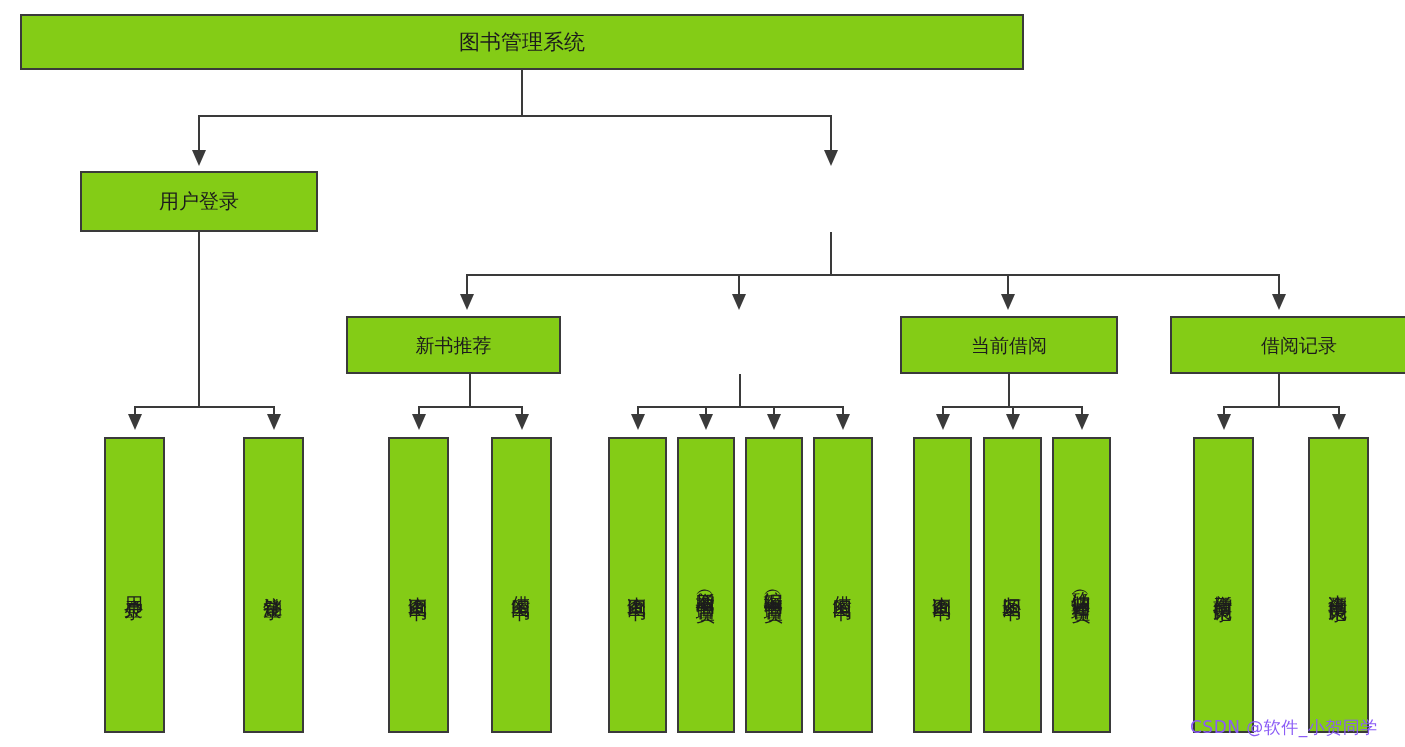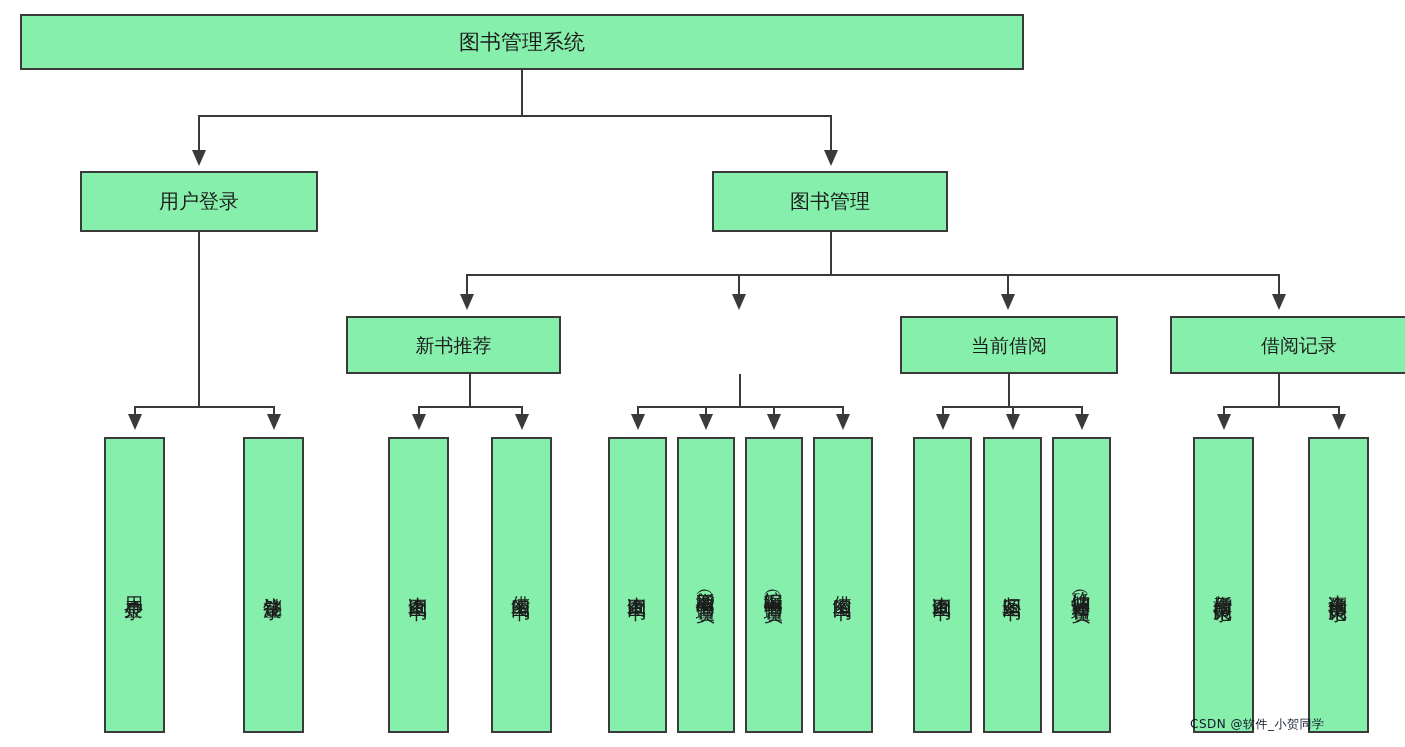--- a/index.html
+++ b/index.html
@@ -15,21 +15,21 @@
     position: relative;
     width: 1405px;
     height: 747px;
     background: #ffffff;
     overflow: hidden;
   }
   
   .node {
     position: absolute;
     box-sizing: border-box;
-    background: #86efac;
+    background: #84cc16;
     border: 2px solid #3a3a3a;
     display: flex;
     align-items: center;
     justify-content: center;
     color: #1c1c1c;
     line-height: 1.08;
     text-align: right;
   }
   .node.root      { font-size: 21px; }
   .node.level2    { font-size: 20px; }
@@ -58,22 +58,22 @@
     position: absolute;
     width: 0;
     height: 0;
     border-left: 7px solid transparent;
     border-right: 7px solid transparent;
     border-top: 16px solid #3a3a3a;
   }
   
   #watermark {
     position: absolute;
-    font-size: 12px;
-    color: #0f172a;
+    font-size: 17px;
+    color: #8b5cf6;
     white-space: nowrap;
     letter-spacing: 0.5px;
     pointer-events: none;
   }
 </style>
 </head>
 <body>
 
 <div id="canvas">
 
@@ -86,23 +86,20 @@
   <div class="hline" style="left:198px; top:115px; width:634px;"></div>
 
   <div class="vline" style="left:198px; top:115px; height:37px;"></div>
   <div class="arrow" style="left:192px; top:150px;"></div>
 
   <div class="vline" style="left:830px; top:115px; height:37px;"></div>
   <div class="arrow" style="left:824px; top:150px;"></div>
 
   <div class="node level2" style="left:80px; top:171px; width:238px; height:61px;">
     <span class="lbl">用户登录</span>
-  </div>
-  <div class="node level2" style="left:712px; top:171px; width:236px; height:61px;">
-    <span class="lbl">图书管理</span>
   </div>
 
   <div class="vline" style="left:198px; top:232px; height:174px;"></div>
   <div class="hline" style="left:134px; top:406px; width:140px;"></div>
   <div class="vline" style="left:134px; top:406px; height:10px;"></div>
   <div class="arrow" style="left:128px; top:414px;"></div>
   <div class="vline" style="left:273px; top:406px; height:10px;"></div>
   <div class="arrow" style="left:267px; top:414px;"></div>
 
   <div class="vline" style="left:830px; top:232px; height:42px;"></div>

